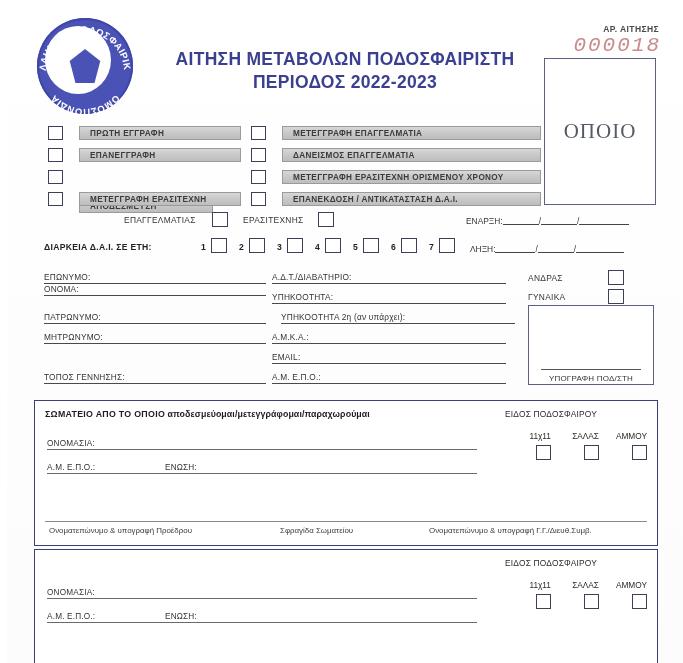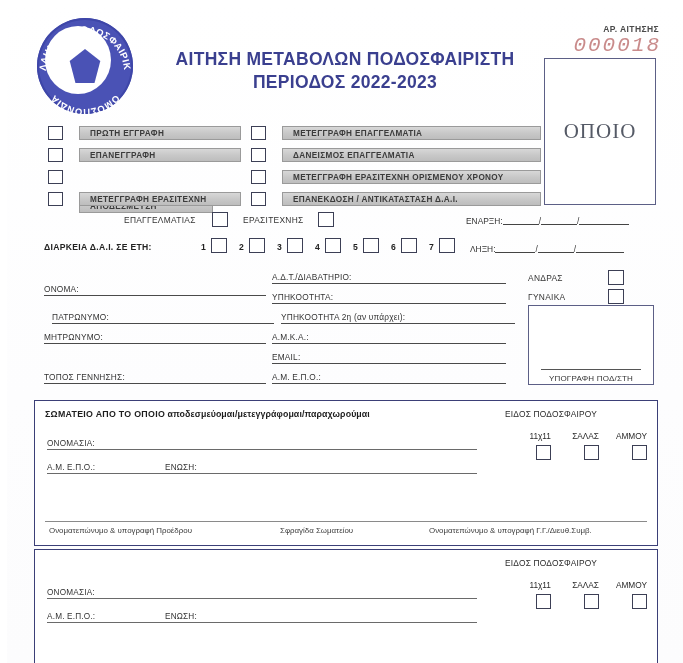--- a/index.html
+++ b/index.html
@@ -322,24 +322,27 @@
     <span class="yr-num" style="position:absolute;left:429px;top:4px;">7</span>
     <div class="cb cb-md" style="position:absolute;left:439px;top:0px;"></div>
 
     <span class="dateline" style="left:470px;top:5px;">
       <span>ΛΗΞΗ:</span><span class="dl-ul" style="width:40px;"></span>/<span class="dl-ul" style="width:36px;"></span>/<span class="dl-ul" style="width:48px;"></span>
     </span>
   </div>
 
   <div class="pd">
 
+    <div class="fl" style="left:44px; top:0px;  width:222px;">
+        <span>ΕΠΩΝΥΜΟ:</span>
+      </div>
     <div class="fl" style="left:44px; top:12px; width:222px;">
         <span>ΟΝΟΜΑ:</span>
       </div>
-    <div class="fl" style="left:44px; top:40px; width:222px;margin-left:8px;">
+    <div class="fl" style="left:44px; top:40px; width:222px;">
         <span>ΠΑΤΡΩΝΥΜΟ:</span>
       </div>
     <div class="fl" style="left:44px; top:60px; width:222px;">
         <span>ΜΗΤΡΩΝΥΜΟ:</span>
       </div>
     <div class="fl" style="left:44px; top:100px;width:222px;">
         <span>ΤΟΠΟΣ ΓΕΝΝΗΣΗΣ:</span>
       </div>
 
     <div class="fl" style="left:272px; top:0px;  width:234px;">

